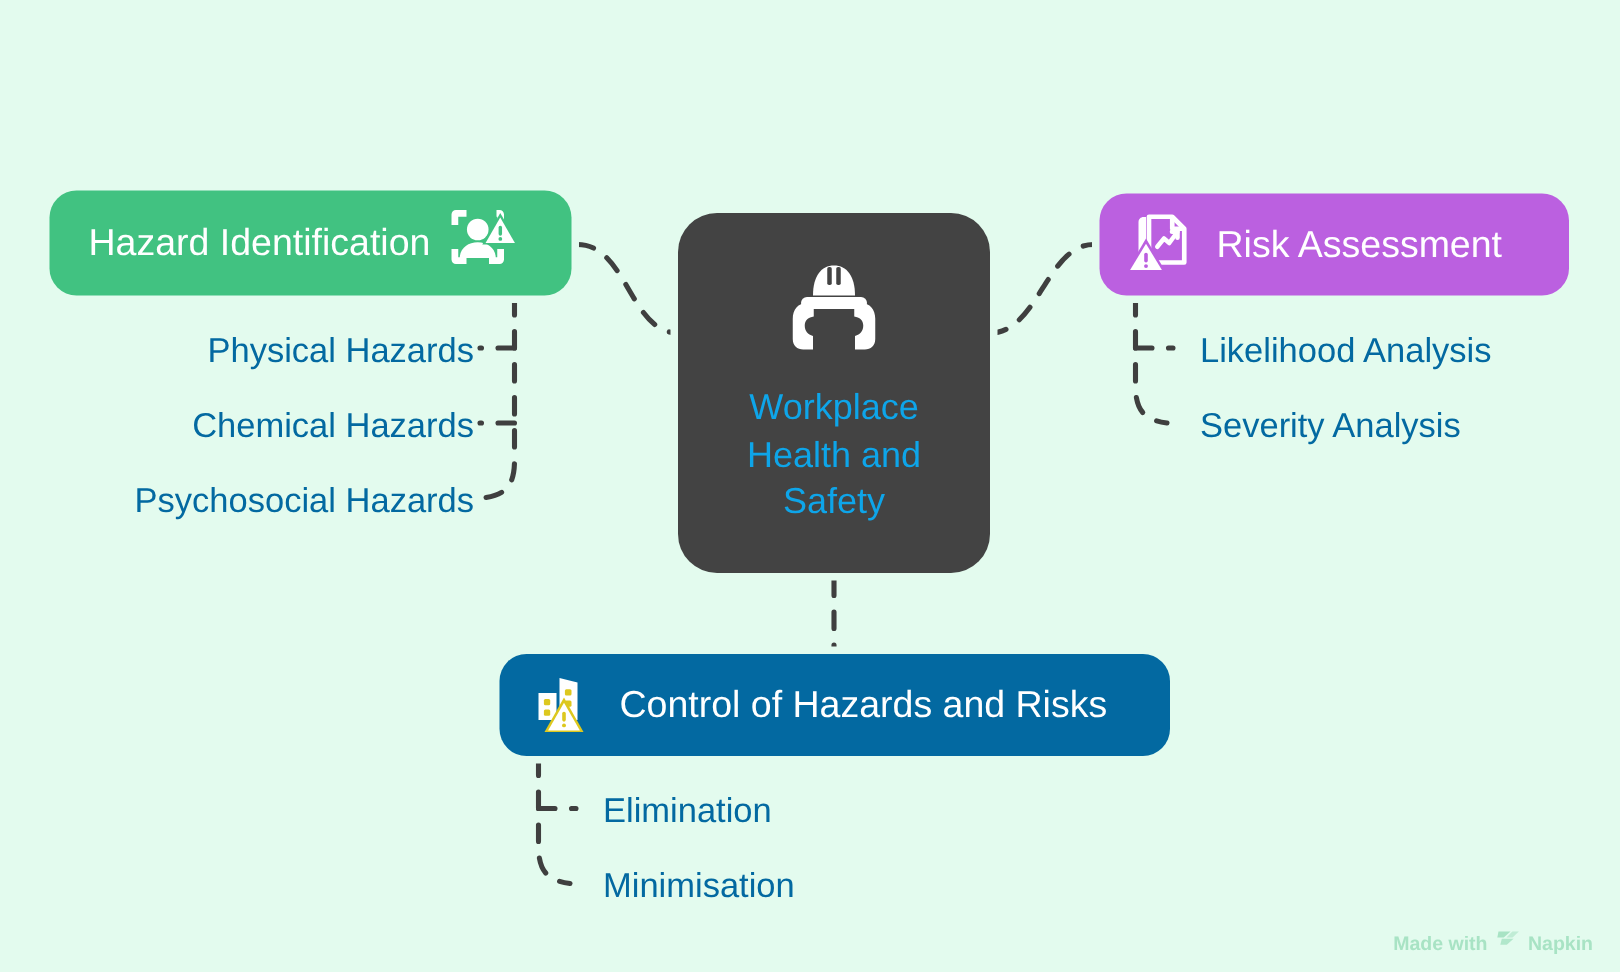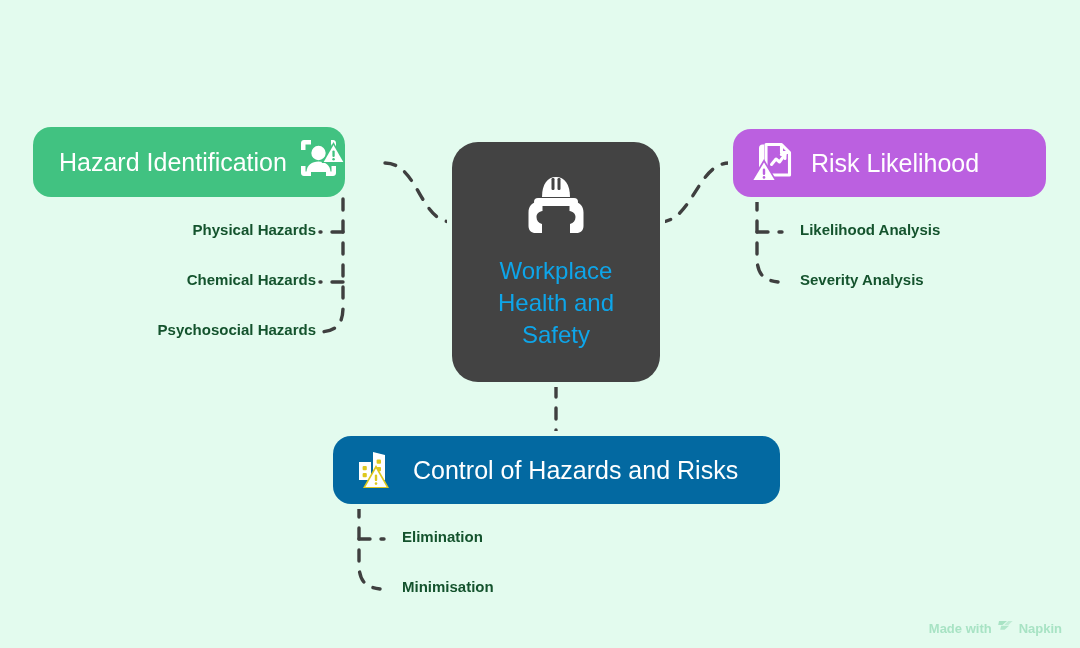--- a/index.html
+++ b/index.html
@@ -57,21 +57,21 @@
     white-space: nowrap;
   }
   .pill .pill-icon {
     flex: 0 0 auto;
     display: block;
   }
 
   #node-hazard-identification {
     left: 33px;
     top: 127px;
-    width: 312px;
+    width: 348px;
     height: 70px;
     background: #41c281;
     padding: 0 35px 0 26px;
     justify-content: flex-start;
   }
   #node-hazard-identification .pill-icon { margin-left: 12px; }
 
   #node-risk-assessment {
     left: 733px;
     top: 129px;
@@ -112,25 +112,24 @@
     color: #0ea5e9;
     font-size: 24px;
     line-height: 1.32;
     text-align: center;
     max-width: 160px;
   }
 
   
   .leaf {
     position: absolute;
-    font-size: 15px;
-    color: #14532d;
+    font-size: 23px;
+    color: #0369a1;
     white-space: nowrap;
     line-height: 1;
-    font-weight: bold;
   }
   .leaf-right-align { text-align: right; }
 
   
   #leaf-physical-hazards     { right: 764px; top: 222px; }
   #leaf-chemical-hazards     { right: 764px; top: 272px; }
   #leaf-psychosocial-hazards { right: 764px; top: 322px; }
 
   
   #leaf-likelihood-analysis { left: 800px; top: 222px; }
@@ -239,21 +238,21 @@
 
         <path d="M18.5 25.5 L23 20 L26.5 23 L32 15.5" fill="none" stroke="#ffffff" stroke-width="3" stroke-linecap="round" stroke-linejoin="round"></path>
         <path d="M32 15.5 L32 19.5 M32 15.5 L28.3 15.5" fill="none" stroke="#ffffff" stroke-width="3" stroke-linecap="round"></path>
 
         <path d="M11 20 L24 42 L-2 42 Z" fill="#bb60e0"></path>
         <path d="M11 23.5 L21.6 41 L0.4 41 Z" fill="#ffffff"></path>
         <rect x="9.8" y="29.5" width="2.4" height="6.5" rx="1.2" fill="#bb60e0"></rect>
         <circle cx="11" cy="38.4" r="1.3" fill="#bb60e0"></circle>
       </svg>
     </span>
-    <span class="pill-label">Risk Likelihood</span>
+    <span class="pill-label">Risk Assessment</span>
   </div>
 
   <div class="pill" id="node-control-hazards">
     <span class="pill-icon">
       <svg width="44" height="44" viewBox="0 0 44 44" xmlns="http://www.w3.org/2000/svg">
         <g fill="#ffffff">
 
           <path d="M4 16 L16 16 L16 34 L4 34 Z"></path>
 
           <path d="M18 6 L30 9 L30 34 L18 34 Z"></path>

